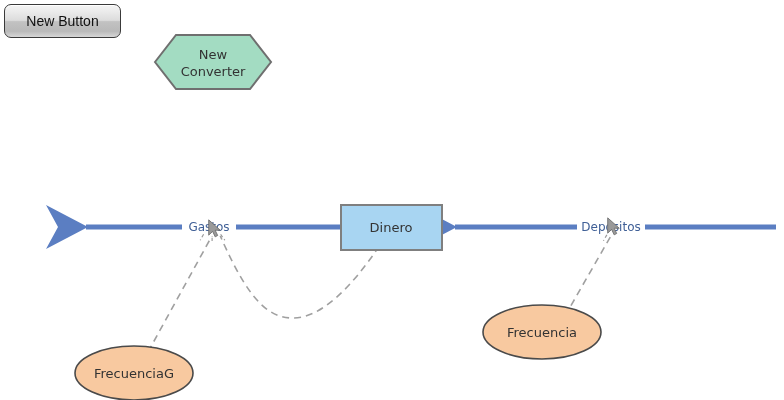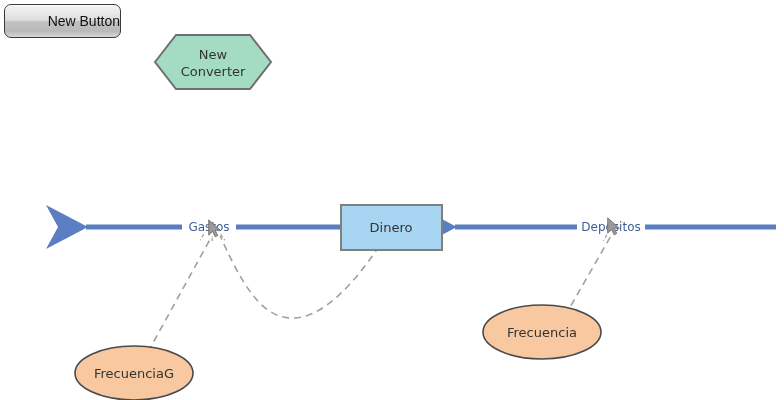--- a/index.html
+++ b/index.html
@@ -30,21 +30,21 @@
     background: linear-gradient(to bottom,
         #f4f4f4 0%,
         #eaeaea 22%,
         #dcdcdc 48%,
         #c2c2c2 52%,
         #b9b9b9 82%,
         #d6d6d6 100%);
     box-shadow: inset 0 1px 0 #ffffff;
     display: flex;
     align-items: center;
-    justify-content: flex-end;
+    justify-content: center;
     box-sizing: border-box;
     cursor: pointer;
   }
   .tool-button-label {
     font-family: "Liberation Sans", sans-serif;
     font-size: 14px;
     color: #111111;
     line-height: 1;
     user-select: none;
   }

